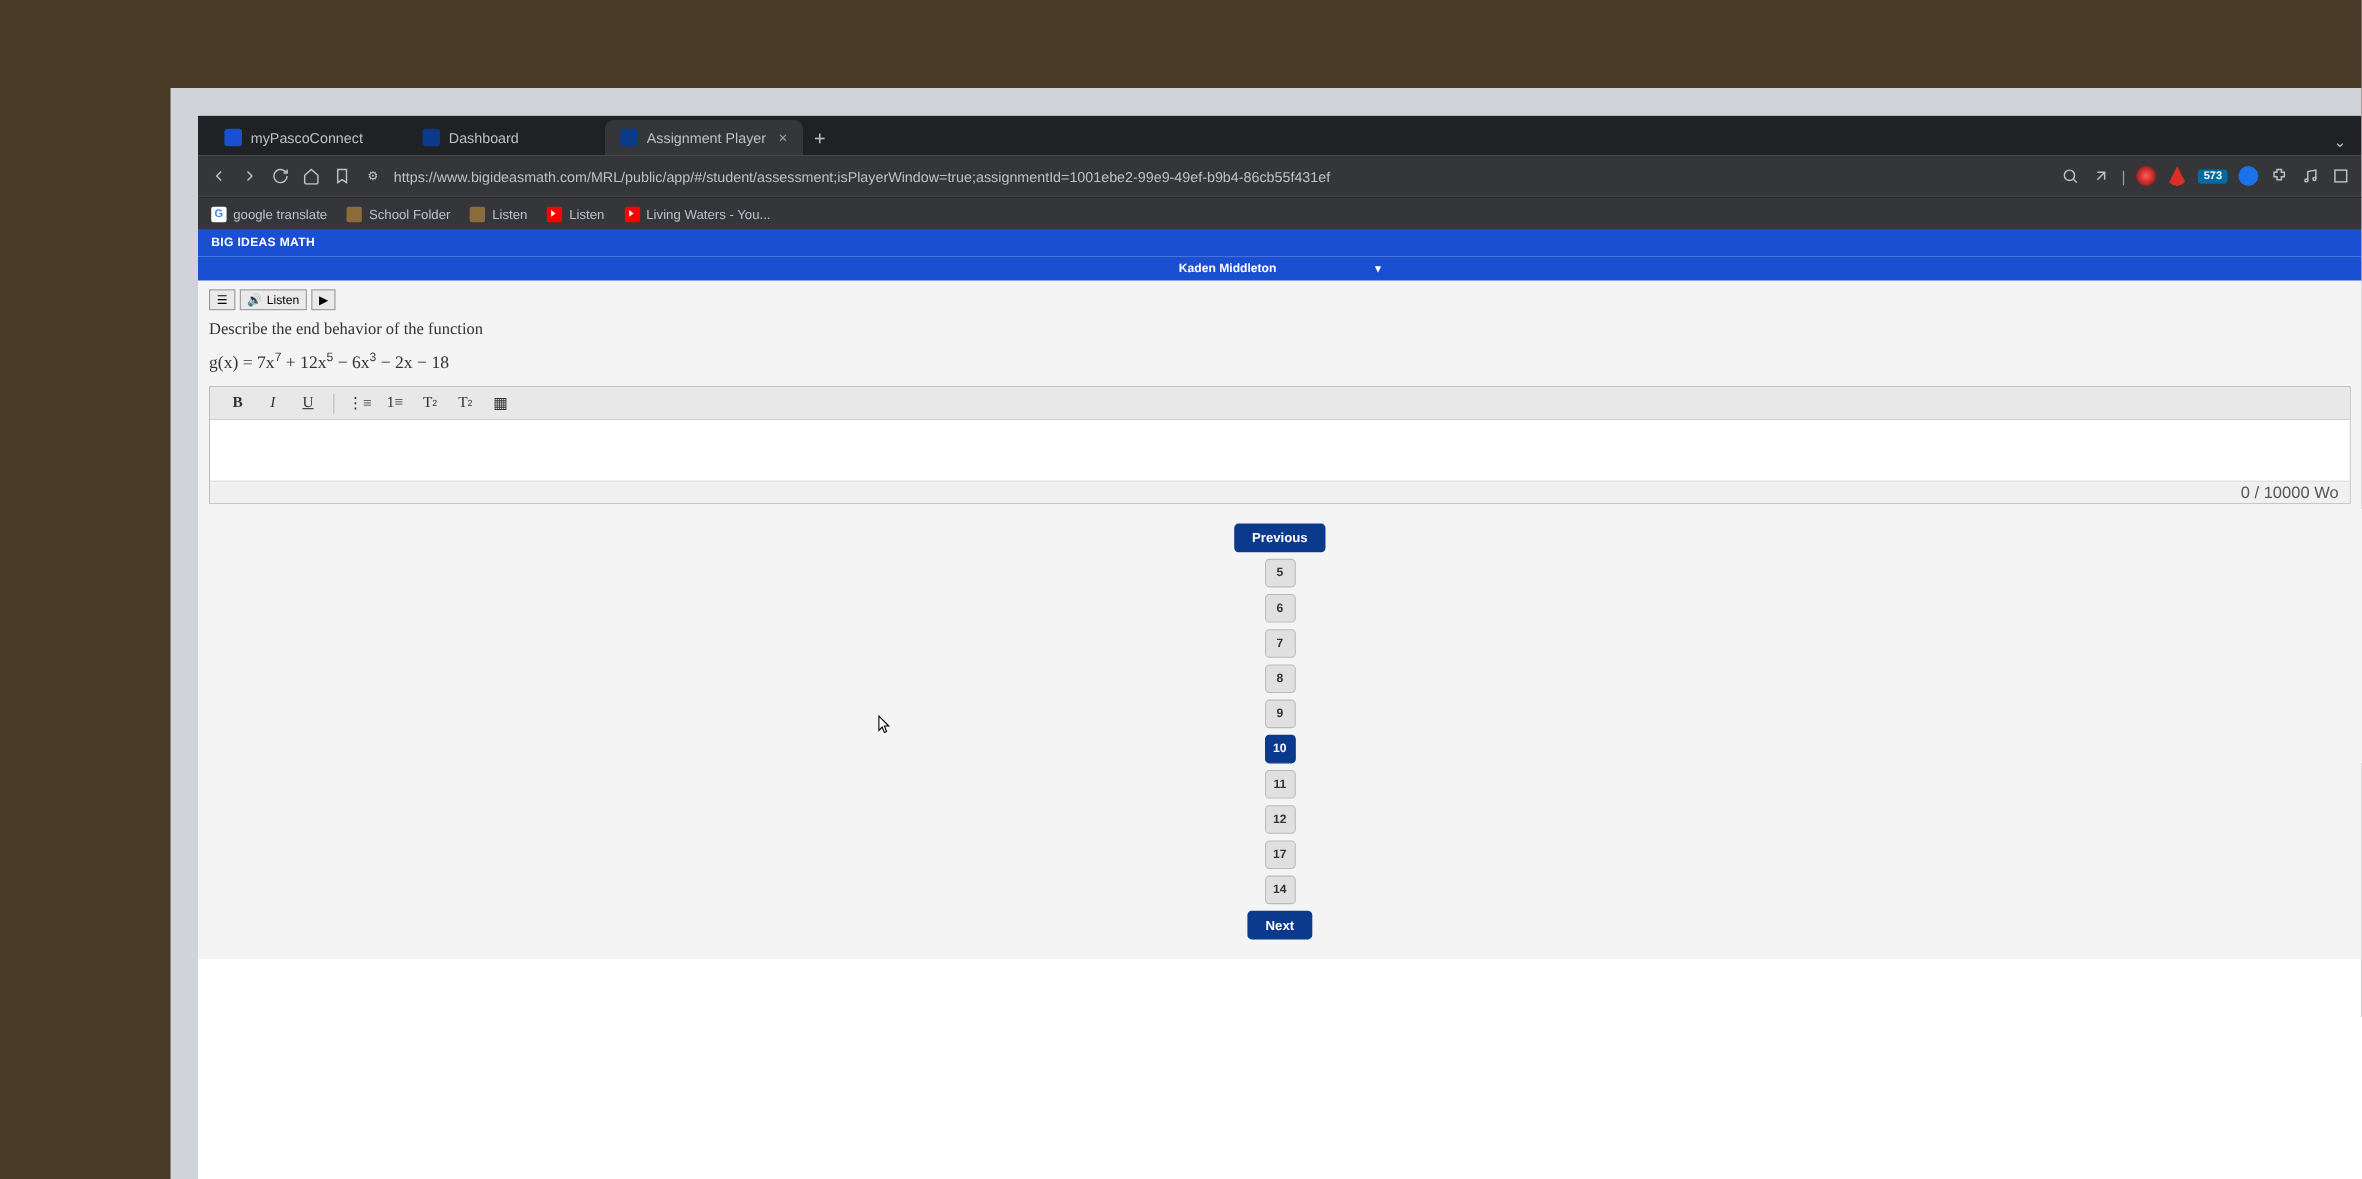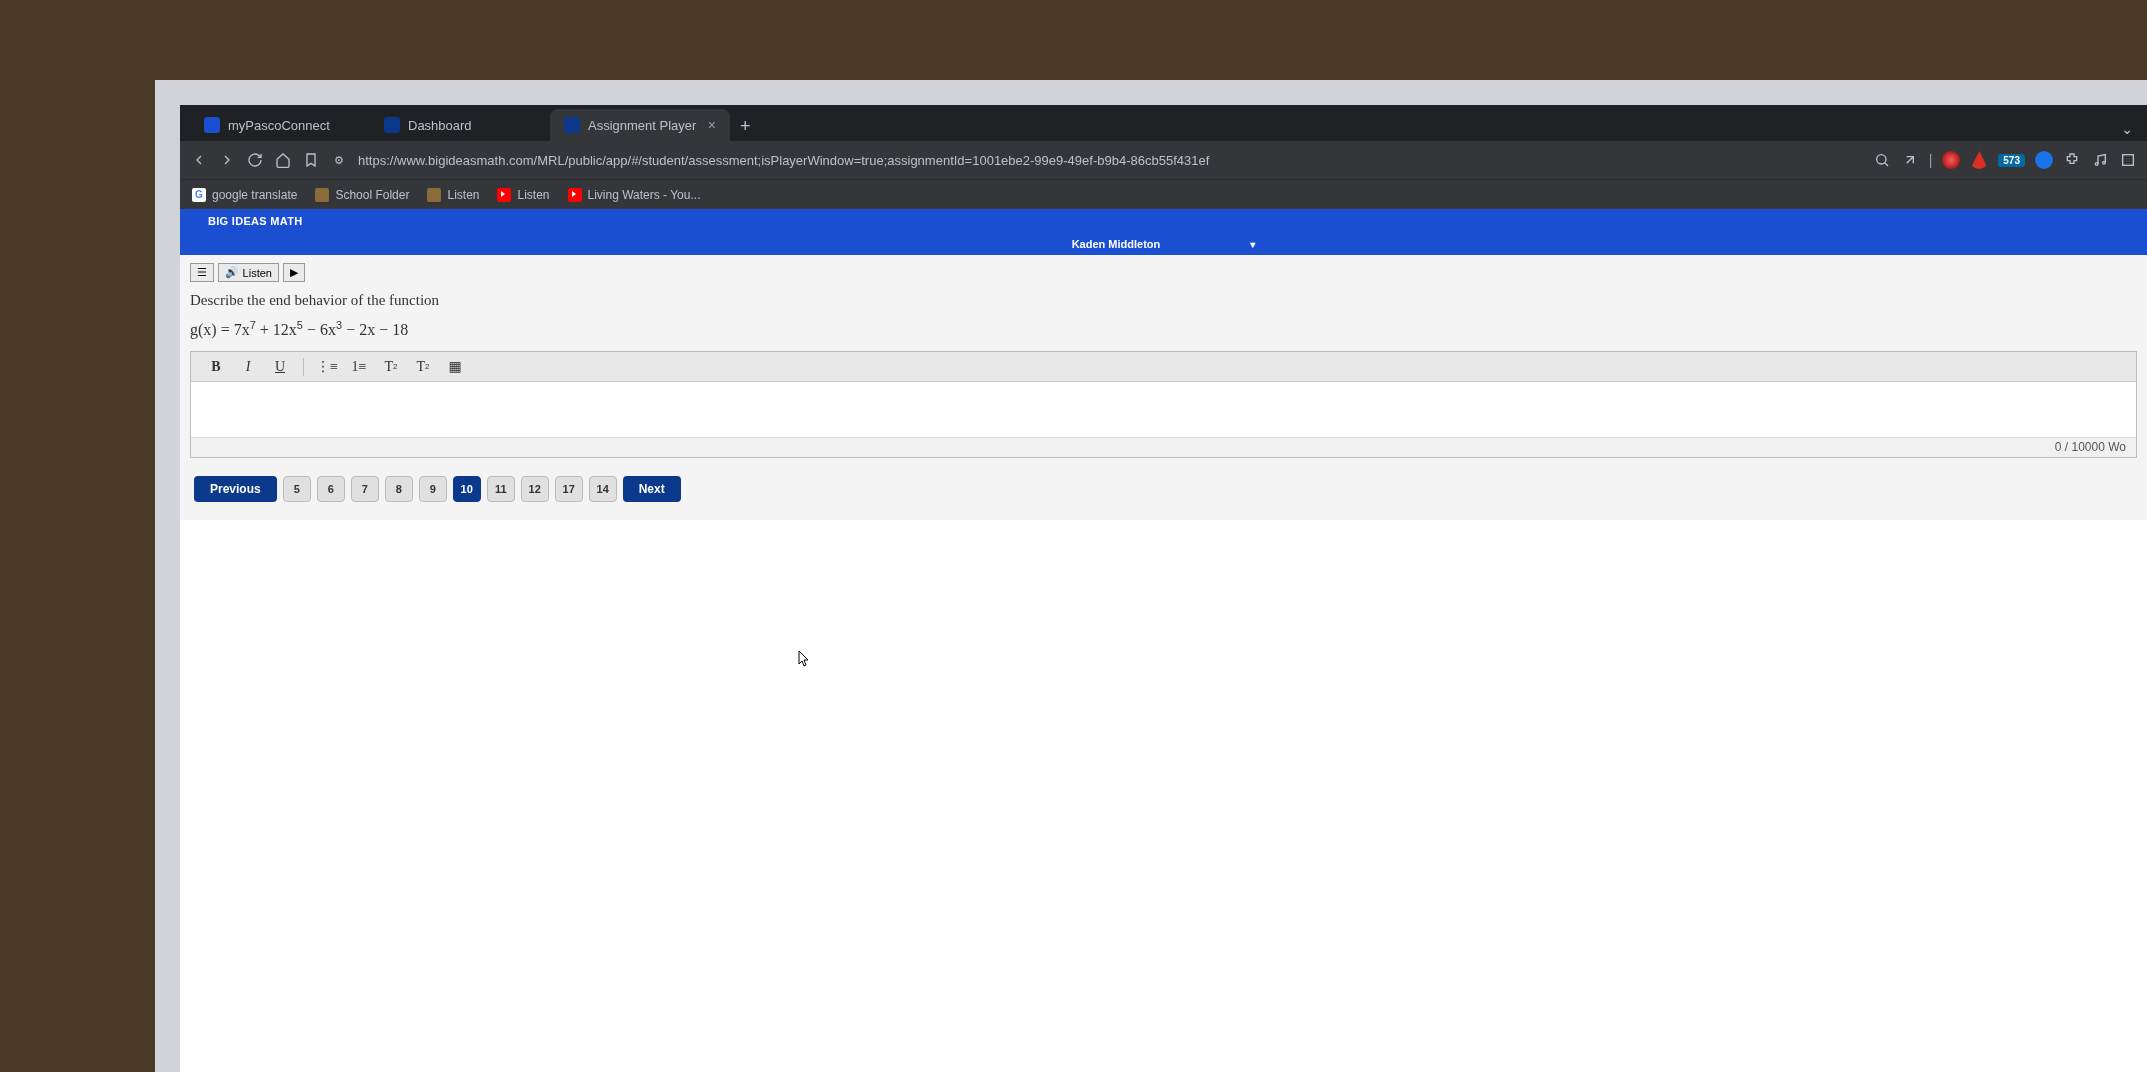--- a/index.html
+++ b/index.html
@@ -24,21 +24,21 @@
   .ext-badge { background: #0369a1; color: #fff; font-size: 10px; padding: 1px 5px; border-radius: 3px; font-weight: bold; }
   .ext-ico { width: 18px; height: 18px; border-radius: 50%; display: inline-block; }
 
   .bookmark-bar { background: #35363a; height: 30px; display: flex; align-items: center; gap: 18px; padding: 0 12px; font-size: 12px; color: #bdc1c6; border-top: 1px solid #2a2b2e; }
   .bm-item { display: flex; align-items: center; gap: 6px; cursor: pointer; }
   .bm-ico { width: 14px; height: 14px; border-radius: 2px; display: inline-block; }
   .bm-folder { background: #8b6b3a; }
   .bm-red { background: #ff0000; }
 
   
-  .app-header { background: #1b4fd1; height: 24px; display: flex; align-items: center; padding: 0 28px; color: #fff; font-size: 11px; font-weight: bold; letter-spacing: 0.3px; }
+  .app-header { background: #1b4fd1; height: 24px; display: flex; align-items: center; padding: 0 12px; color: #fff; font-size: 11px; font-weight: bold; letter-spacing: 0.3px; }
   .user-bar { background: #1b4fd1; height: 22px; display: flex; align-items: center; justify-content: center; color: #fff; font-size: 11px; font-weight: bold; position: relative; }
   .user-pill { position: absolute; left: 50%; transform: translateX(-50%); display: flex; align-items: center; gap: 90px; }
   .user-chevron { font-size: 10px; }
 
   .question-bar { background: #fff; height: 36px; display: flex; align-items: center; padding: 0 30px; border-bottom: 2px solid #1b4fd1; }
   .qnum { font-size: 18px; color: #444; font-weight: 500; display: flex; align-items: center; gap: 8px; }
   .info-icon { width: 16px; height: 16px; border-radius: 50%; border: 1px solid #888; display: inline-flex; align-items: center; justify-content: center; font-size: 10px; color: #888; }
   .action-btns { margin-left: auto; display: flex; gap: 8px; }
   .btn { padding: 5px 12px; border-radius: 4px; font-size: 12px; font-weight: bold; color: #fff; border: none; cursor: pointer; display: inline-flex; align-items: center; gap: 5px; }
   .btn-green { background: #28a745; }
@@ -50,23 +50,23 @@
   .listen-box { border: 1px solid #999; background: #eaeaea; padding: 2px 6px; font-size: 11px; display: flex; align-items: center; gap: 4px; cursor: pointer; }
   .prompt-text { font-family: Georgia, serif; font-size: 15px; color: #333; margin-bottom: 10px; }
   .equation { font-family: Georgia, serif; font-size: 16px; color: #333; margin-bottom: 12px; }
   .equation sup { font-size: 11px; }
 
   .editor { background: #fff; border: 1px solid #bbb; }
   .toolbar { background: #e8e8e8; border-bottom: 1px solid #ccc; height: 30px; display: flex; align-items: center; padding: 0 10px; gap: 2px; }
   .tb-btn { width: 30px; height: 24px; display: inline-flex; align-items: center; justify-content: center; font-size: 14px; color: #333; cursor: pointer; border-radius: 2px; font-family: Georgia, serif; }
   .tb-sep { width: 1px; height: 18px; background: #bbb; margin: 0 6px; }
   .editor-body { min-height: 55px; background: #fff; }
-  .editor-footer { background: #f0f0f0; height: 20px; text-align: right; padding: 2px 10px; font-size: 12px; color: #555; border-top: 1px solid #ddd; }
-
-  .pager { display: flex; align-items: center; gap: 6px; padding: 18px 4px; }
+  .editor-footer { background: #f0f0f0; height: 20px; text-align: right; padding: 2px 10px; font-size: 15px; color: #555; border-top: 1px solid #ddd; }
+
+  .pager { display: flex; align-items: center; gap: 6px; padding: 18px 4px; flex-direction: column; }
   .pg-btn { background: #0b3a8c; color: #fff; border: none; border-radius: 4px; padding: 6px 16px; font-size: 12px; font-weight: bold; cursor: pointer; }
   .pg-num { background: #e0e0e0; color: #333; border: 1px solid #bbb; border-radius: 4px; width: 28px; height: 26px; font-size: 11px; font-weight: bold; cursor: pointer; display: inline-flex; align-items: center; justify-content: center; }
   .pg-num.current { background: #0b3a8c; color: #fff; border-color: #0b3a8c; }
 
   .cursor { position: absolute; left: 618px; top: 545px; width: 12px; height: 18px; pointer-events: none; }
   .cursor svg { width: 12px; height: 18px; }
 </style>
 </head>
 <body>
 

